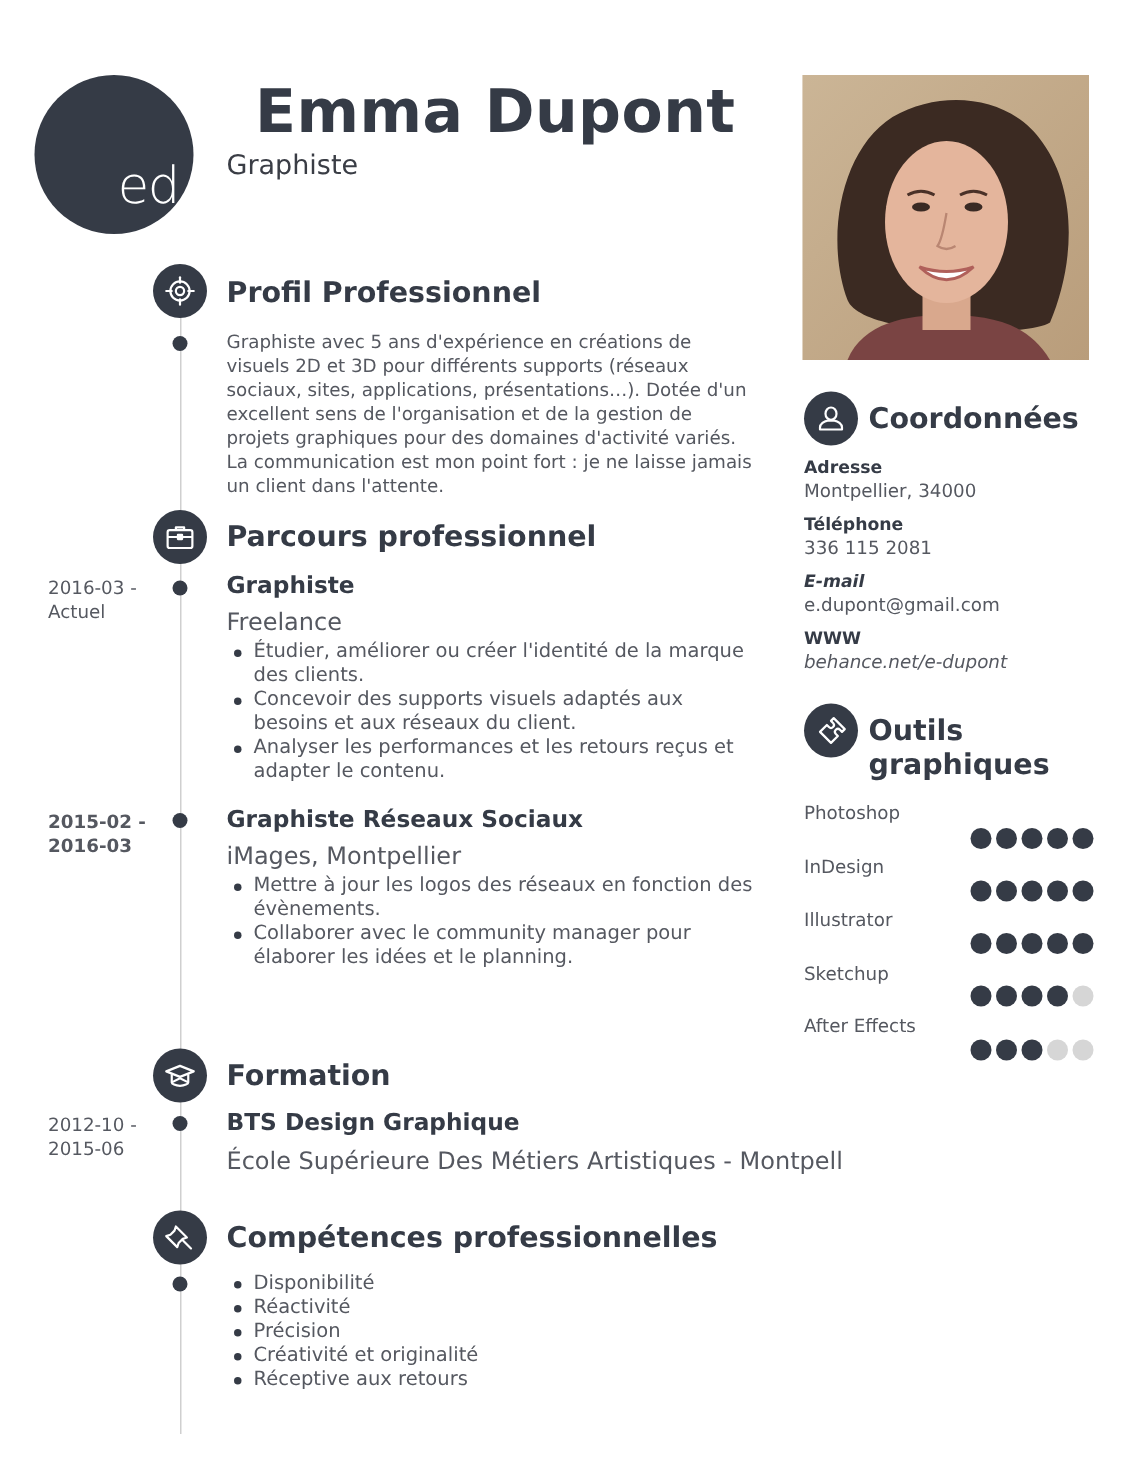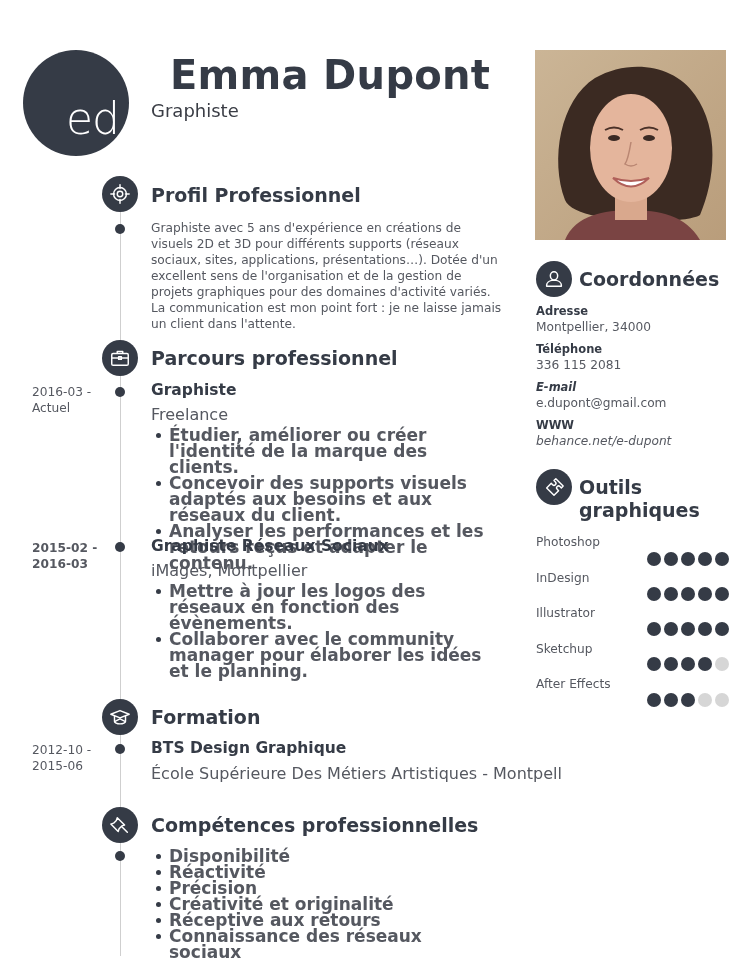--- a/index.html
+++ b/index.html
@@ -3,40 +3,40 @@
 <meta charset="utf-8">
 <style>
   * { box-sizing: border-box; margin: 0; padding: 0; }
   html, body { width: 750px; height: 971px; background: #ffffff; overflow: hidden; }
   body { position: relative; font-family: "DejaVu Sans", sans-serif; color: #3a3d45; }
 
   .abs { position: absolute; }
 
   
   .monogram { left: 23px; top: 50px; width: 106px; height: 106px; border-radius: 50%; background: #353b46; }
-  .monogram span { position: absolute; right: 10px; bottom: 12px; color: #fff; font-family: "DejaVu Sans", sans-serif; font-size: 44px; font-weight: 300; letter-spacing: -1px; }
+  .monogram span { position: absolute; right: 10px; bottom: 12px; color: #fff; font-family: "DejaVu Sans", sans-serif; font-size: 34px; font-weight: 300; letter-spacing: -1px; }
 
   .name { left: 150px; top: 52px; font-size: 40px; font-weight: bold; color: #353b46; letter-spacing: 0.3px; margin-left: 20px; }
   .jobtitle { left: 151px; top: 100px; font-size: 18px; color: #3a3d45; }
 
   
   .timeline-line { left: 119.5px; top: 192px; width: 1px; height: 764px; background: #cfcfcf; }
 
   .sec-icon { width: 36px; height: 36px; border-radius: 50%; background: #353b46; display: flex; align-items: center; justify-content: center; }
   .sec-icon svg { width: 22px; height: 22px; }
   .dot { width: 10px; height: 10px; border-radius: 50%; background: #353b46; }
 
   .sec-title { font-size: 19px; font-weight: bold; color: #353b46; white-space: nowrap; }
   .para { font-size: 12.2px; line-height: 16px; color: #555860; }
   .job-title { font-size: 15.5px; font-weight: bold; color: #353b46; white-space: nowrap; }
   .company { font-size: 16px; color: #555860; white-space: nowrap; }
   .date { font-size: 12.2px; line-height: 16px; color: #555860; }
 
   ul.bul { list-style: none; }
-  ul.bul li { position: relative; padding-left: 18px; font-size: 17px; line-height: 16px; color: #555860; font-weight: bold; }
+  ul.bul li { position: relative; padding-left: 18px; font-size: 13px; line-height: 16px; color: #555860; }
   ul.bul li::before { content: ""; position: absolute; left: 5px; top: 6px; width: 5px; height: 5px; border-radius: 50%; background: #353b46; }
 
   
   .photo { left: 535px; top: 50px; width: 191px; height: 190px; overflow: hidden; background: #c9b292; }
   .r-icon { width: 36px; height: 36px; border-radius: 50%; background: #353b46; display: flex; align-items: center; justify-content: center; }
   .r-icon svg { width: 22px; height: 22px; }
   .r-title { font-size: 19px; font-weight: bold; color: #353b46; line-height: 23px; }
   .c-label { font-size: 11.5px; font-weight: bold; color: #353b46; }
   .c-value { font-size: 12.2px; color: #555860; white-space: nowrap; }
   .tool-name { font-size: 12.2px; color: #555860; }
@@ -127,21 +127,20 @@
   </svg>
 </div>
 <div class="abs sec-title" style="left:151px; top:814px;">Compétences professionnelles</div>
 <div class="abs dot" style="left:115px; top:851px;"></div>
 <ul class="abs bul" style="left:151px; top:848px; width:340px;">
   <li>Disponibilité</li>
   <li>Réactivité</li>
   <li>Précision</li>
   <li>Créativité et originalité</li>
   <li>Réceptive aux retours</li>
-  <li>Connaissance des réseaux sociaux</li>
 </ul>
 
 <div class="abs photo" title="Portrait photo of Emma Dupont">
   <svg viewBox="0 0 191 190" width="191" height="190">
     <defs>
       <linearGradient id="bg" x1="0" y1="0" x2="1" y2="1">
         <stop offset="0" stop-color="#cbb596"></stop>
           <stop offset="1" stop-color="#b99d7b"></stop>
       </linearGradient>
     </defs>

